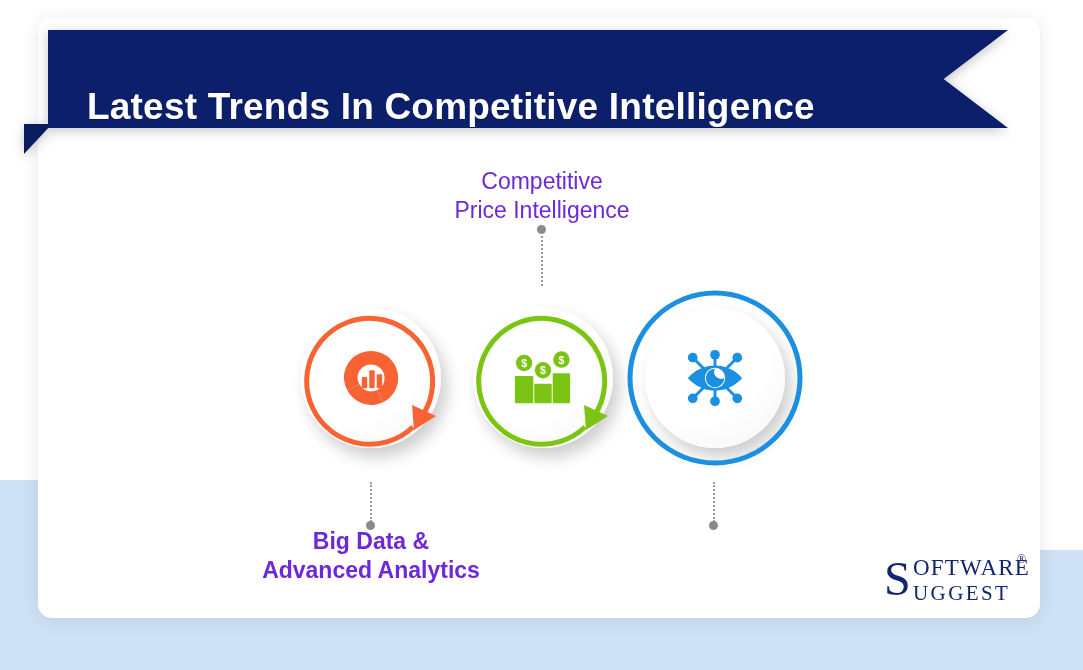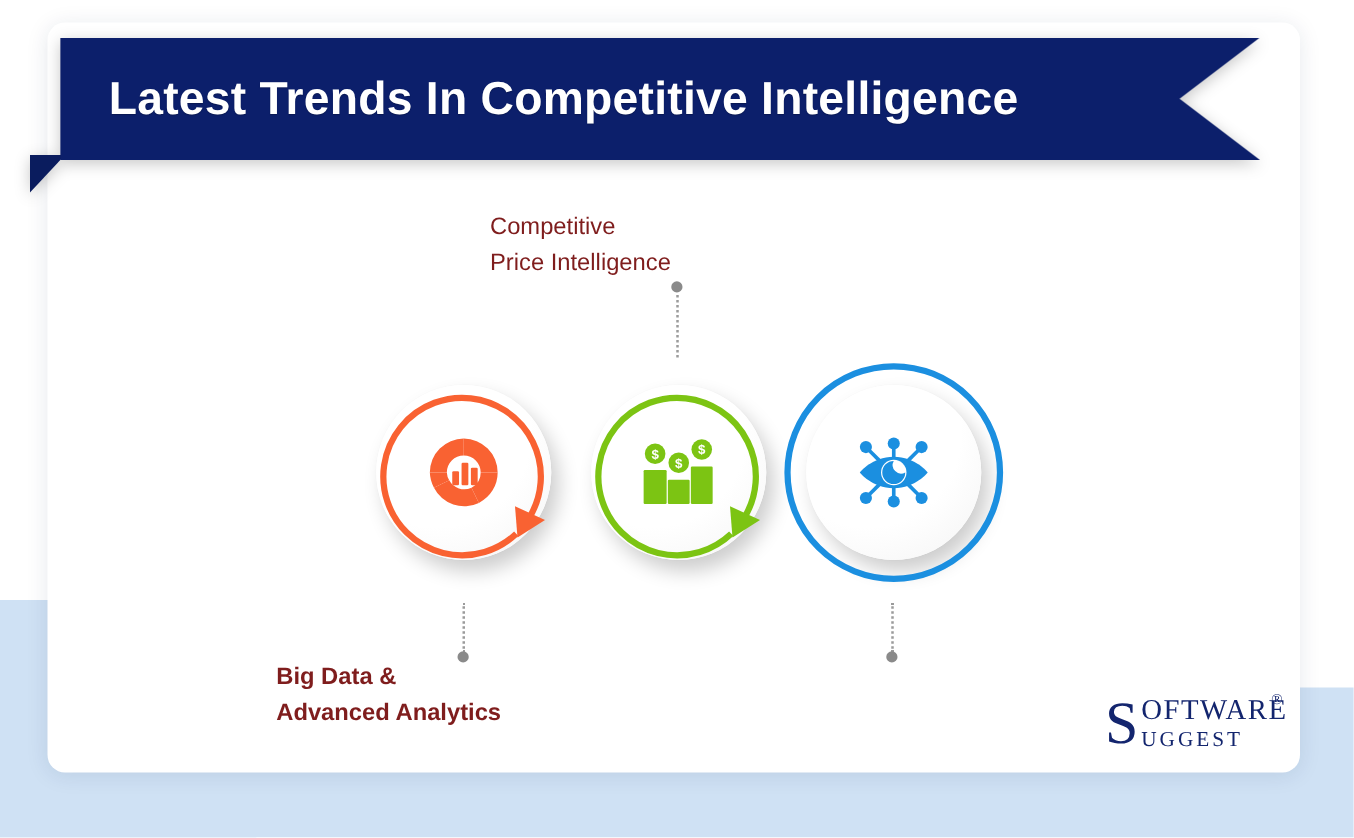--- a/index.html
+++ b/index.html
@@ -56,21 +56,21 @@
     z-index: 1;
   }
   .ribbon-body-real {
     position: absolute;
     left: 24px; top: 0;
     width: 960px; height: 98px;
     background: #0c1f6b;
     clip-path: polygon(0 0, 100% 0, 93.3% 50%, 100% 100%, 0 100%);
     z-index: 2;
     display: flex;
-    align-items: center;
+    align-items: flex-end;
   }
   .ribbon-title {
     color: #ffffff;
     font-size: 37px;
     font-weight: bold;
     letter-spacing: 0.2px;
     padding-left: 39px;
     white-space: nowrap;
     text-shadow: 0 1px 1px rgba(0,0,0,0.25);
   }
@@ -121,23 +121,23 @@
   }
   .conn-line {
     position: absolute;
     width: 0;
     border-left: 2px dotted #9b9b9b;
   }
 
   
   .caption {
     position: absolute;
-    text-align: left;
-    color: #7f1d1d;
-    font-size: 19px;
+    text-align: center;
+    color: #6d28d9;
+    font-size: 23px;
     line-height: 29px;
     font-weight: normal;
     white-space: pre-line;
     z-index: 5;
   }
   #cap-price   { left: 392px; top: 167px; width: 300px; }
   #cap-bigdata { left: 221px; top: 527px; width: 300px; font-weight: bold; }
   #cap-viz     { left: 563px; top: 527px; width: 300px; }
 
   
@@ -164,21 +164,21 @@
     letter-spacing: 1.2px;
   }
   .logo-reg {
     position: absolute;
     left: 133px; top: -3px;
     font-size: 12px;
   }
   .logo-word2 {
     position: absolute;
     left: 29px; top: 27px;
-    font-size: 17px;
+    font-size: 21px;
     letter-spacing: 2.4px;
   }
 </style>
 </head>
 <body>
 
 <div id="stage">
 
   <div class="bg-band"></div>
   <div class="bg-band-left"></div>

